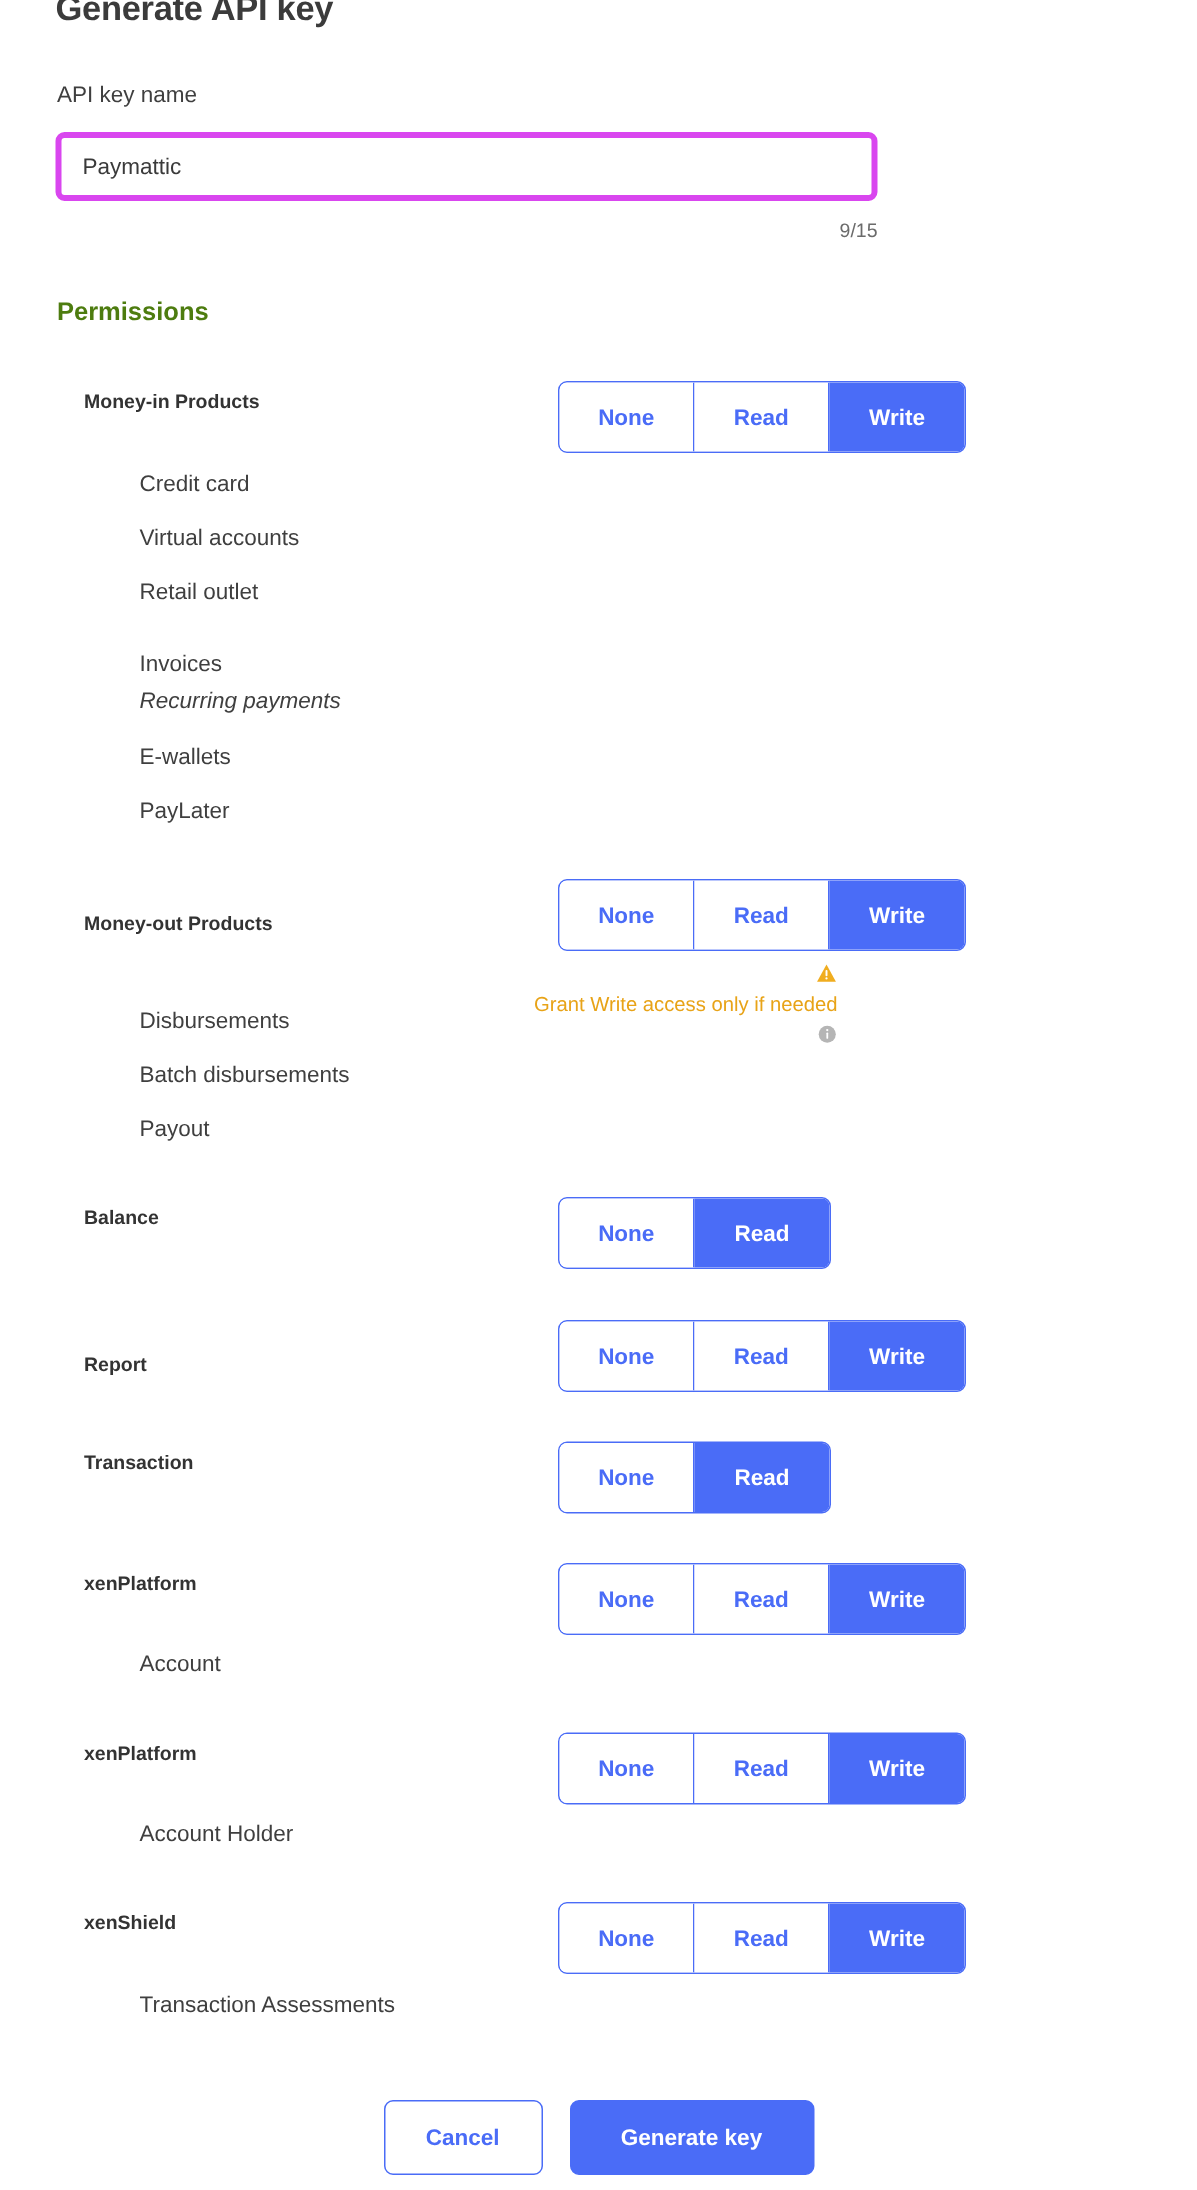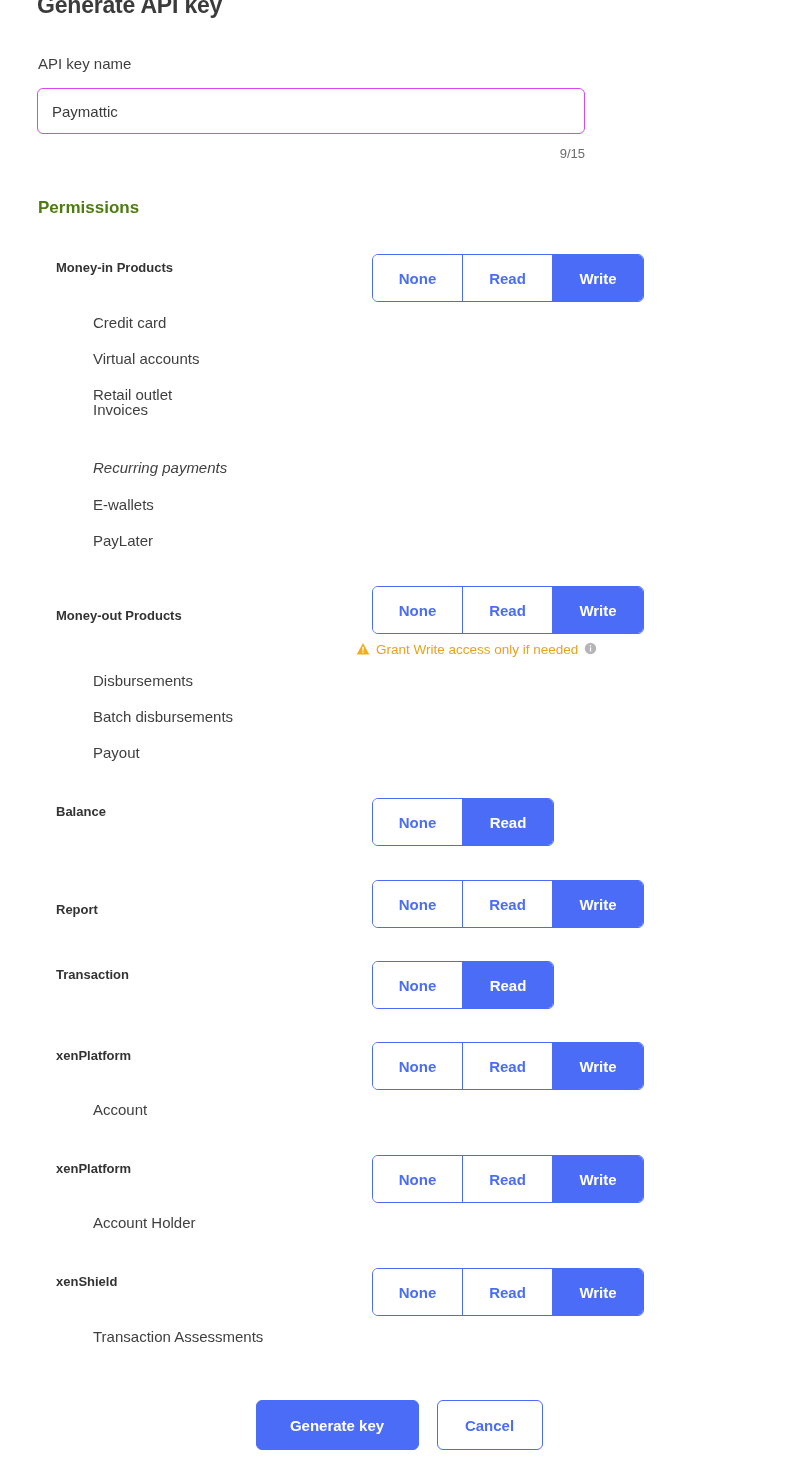--- a/index.html
+++ b/index.html
@@ -29,21 +29,21 @@
     top: 55px;
     font-size: 15px;
     color: #3f3f3f;
   }
   .name-input {
     position: absolute;
     left: 37px;
     top: 88px;
     width: 548px;
     height: 46px;
-    border: 1px solid #d946ef;
+    border: 4px solid #d946ef;
     border-radius: 6px;
     background: #fff;
     font-family: "Liberation Sans", sans-serif;
     font-size: 15px;
     color: #3a3a3a;
     padding: 0 14px;
     outline: none;
   }
   .char-counter {
     position: absolute;
@@ -112,25 +112,26 @@
   .seg-btn:last-child { border-right: none; }
   .seg-btn.active {
     background: #4a6cf7;
     color: #ffffff;
   }
 
   
   .warn-row {
     position: absolute;
     display: flex;
-    align-items: flex-start;
+    align-items: flex-end;
     gap: 6px;
     font-size: 13.5px;
     color: #e8a317;
     white-space: nowrap;
+    flex-direction: column;
   }
   .warn-tri { display: block; }
   .info-circle { display: block; }
 
   
   .footer {
     position: absolute;
     left: 0;
     top: 1400px;
     width: 798px;
@@ -181,21 +182,21 @@
   <div class="perm-list" id="perm-list">
       <div class="group-label" style="top: 260px;">Money-in Products</div>
       <div class="seg" style="top: 254px;">
         <button class="seg-btn">None</button>
         <button class="seg-btn">Read</button>
         <button class="seg-btn active">Write</button>
       </div>
       <div class="sub-item" style="top: 314px;">Credit card</div>
       <div class="sub-item" style="top: 350px;">Virtual accounts</div>
       <div class="sub-item" style="top: 386px;">Retail outlet</div>
-      <div class="sub-item" style="top: 401px; text-align: center;">Invoices</div>
+      <div class="sub-item" style="top: 434px; text-align: center;">Invoices</div>
       <div class="sub-item" style="top: 459px; font-style: italic;">Recurring payments</div>
       <div class="sub-item" style="top: 496px;">E-wallets</div>
       <div class="sub-item" style="top: 532px;">PayLater</div>
       <div class="group-label" style="top: 592px; margin-top: 16px;">Money-out Products</div>
       <div class="seg" style="top: 586px;">
         <button class="seg-btn">None</button>
         <button class="seg-btn">Read</button>
         <button class="seg-btn active">Write</button>
       </div>
       <div class="warn-row" style="top: 642px; left: 356px;">
@@ -251,17 +252,17 @@
       <div class="group-label" style="top: 1274px;">xenShield</div>
       <div class="seg" style="top: 1268px;">
         <button class="seg-btn">None</button>
         <button class="seg-btn">Read</button>
         <button class="seg-btn active">Write</button>
       </div>
       <div class="sub-item" style="top: 1328px;">Transaction Assessments</div>
     </div>
 
   <div class="footer">
+    <button class="btn btn-cancel">Cancel</button>
     <button class="btn btn-primary">Generate key</button>
-    <button class="btn btn-cancel">Cancel</button>
   </div>
 
 </div>
 
 </body></html>

